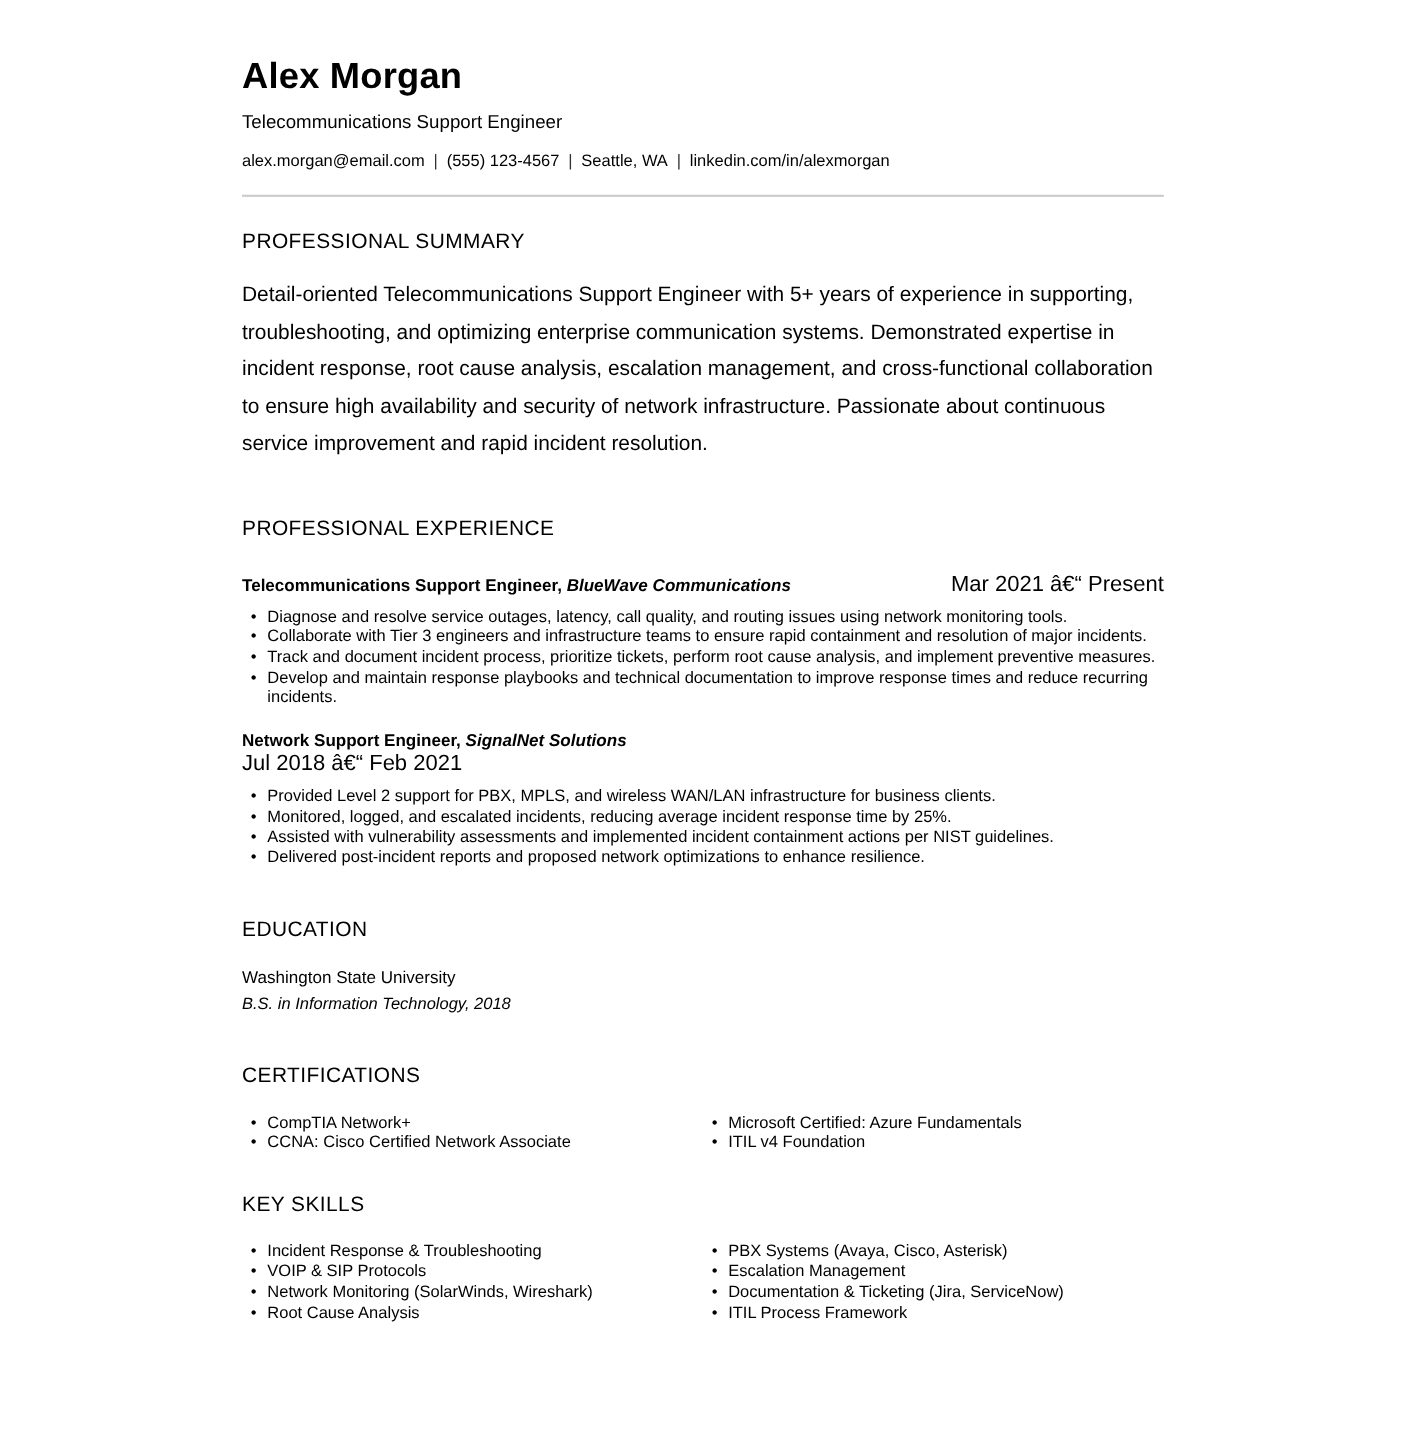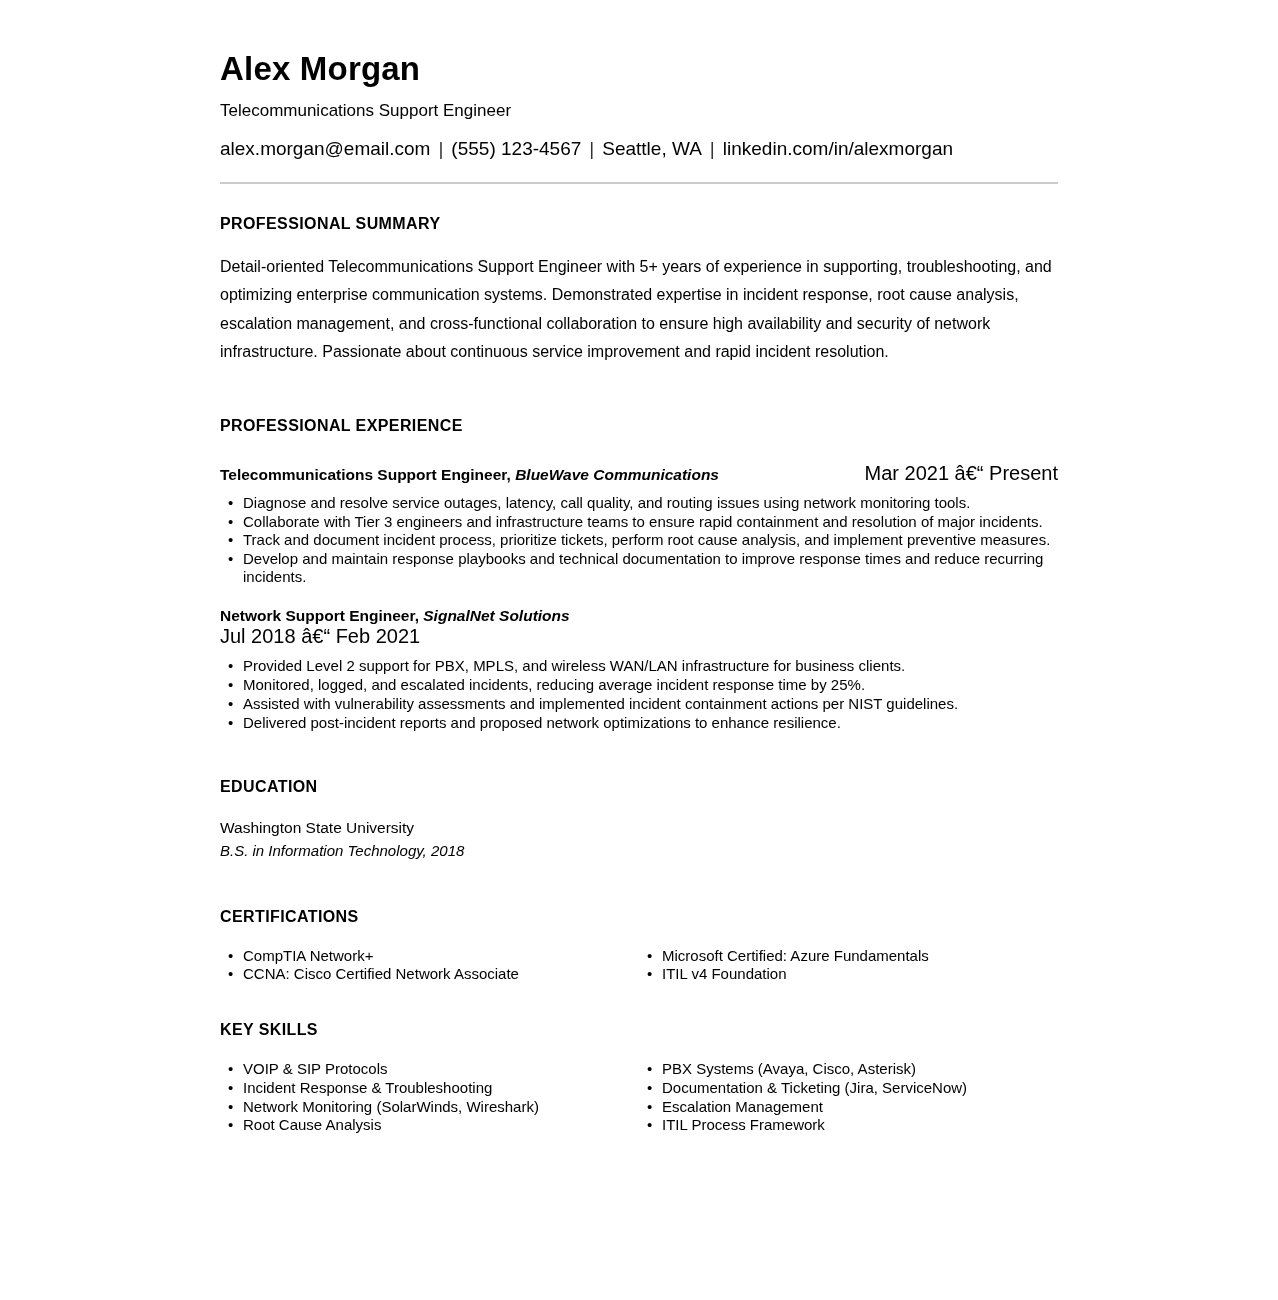--- a/index.html
+++ b/index.html
@@ -22,47 +22,47 @@
     margin: 0;
     line-height: 1.2;
     letter-spacing: 0.2px;
   }
   .subtitle {
     font-size: 17px;
     margin-top: 12px;
     line-height: 1.2;
   }
   .contact {
-    font-size: 19px;
+    font-size: 15px;
     margin-top: 17px;
     line-height: 1.2;
   }
   .contact .sep {
     margin: 0 8px;
     color: #333333;
   }
   .rule {
     border: none;
     border-top: 2px solid #cccccc;
     margin: 21px 0 0 0;
   }
   .section-heading {
-    font-size: 16px;
-    font-weight: 700;
+    font-size: 19px;
+    font-weight: 400;
     letter-spacing: 0.4px;
     margin: 0;
     line-height: 1.2;
   }
   .heading-summary { margin-top: 30px; }
   .heading-experience { margin-top: 49px; }
   .heading-education { margin-top: 46px; }
   .heading-certifications { margin-top: 45px; }
   .heading-skills { margin-top: 36px; }
   .summary-text {
-    font-size: 16px;
+    font-size: 19px;
     line-height: 1.78;
     margin: 20px 0 0 0;
   }
   .job-header {
     display: flex;
     justify-content: space-between;
     align-items: baseline;
     margin-top: 27px;
     font-size: 15.5px;
   }
@@ -165,26 +165,26 @@
     </ul>
     <ul class="bullets">
       <li>Microsoft Certified: Azure Fundamentals</li>
       <li>ITIL v4 Foundation</li>
     </ul>
   </div>
 
   <h2 class="section-heading heading-skills">KEY SKILLS</h2>
   <div class="two-col">
     <ul class="bullets">
+      <li>Incident Response &amp; Troubleshooting</li>
       <li>VOIP &amp; SIP Protocols</li>
-      <li>Incident Response &amp; Troubleshooting</li>
       <li>Network Monitoring (SolarWinds, Wireshark)</li>
       <li>Root Cause Analysis</li>
     </ul>
     <ul class="bullets">
       <li>PBX Systems (Avaya, Cisco, Asterisk)</li>
+      <li>Escalation Management</li>
       <li>Documentation &amp; Ticketing (Jira, ServiceNow)</li>
-      <li>Escalation Management</li>
       <li>ITIL Process Framework</li>
     </ul>
   </div>
 
 </div>
 
 </body></html>

